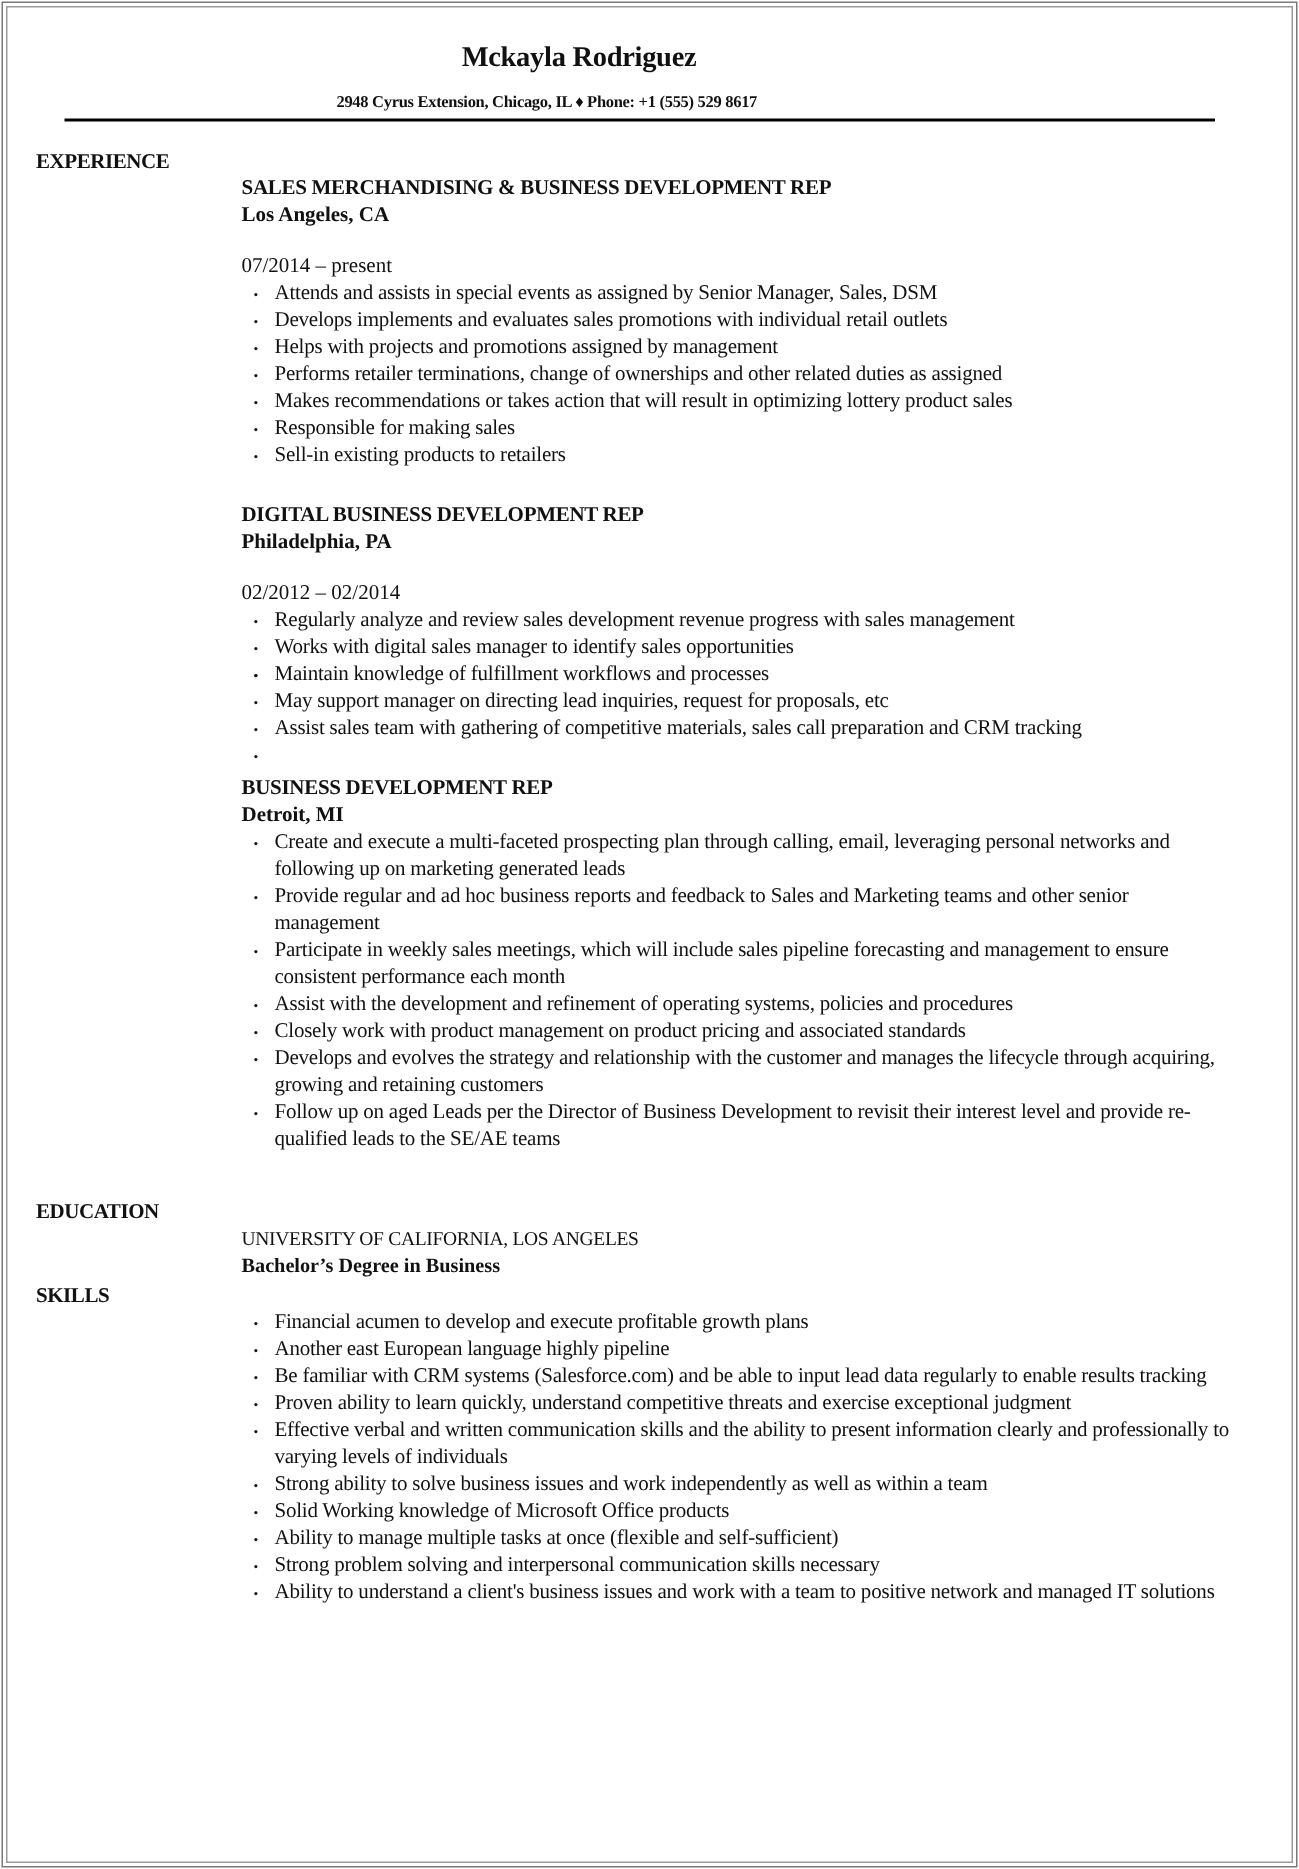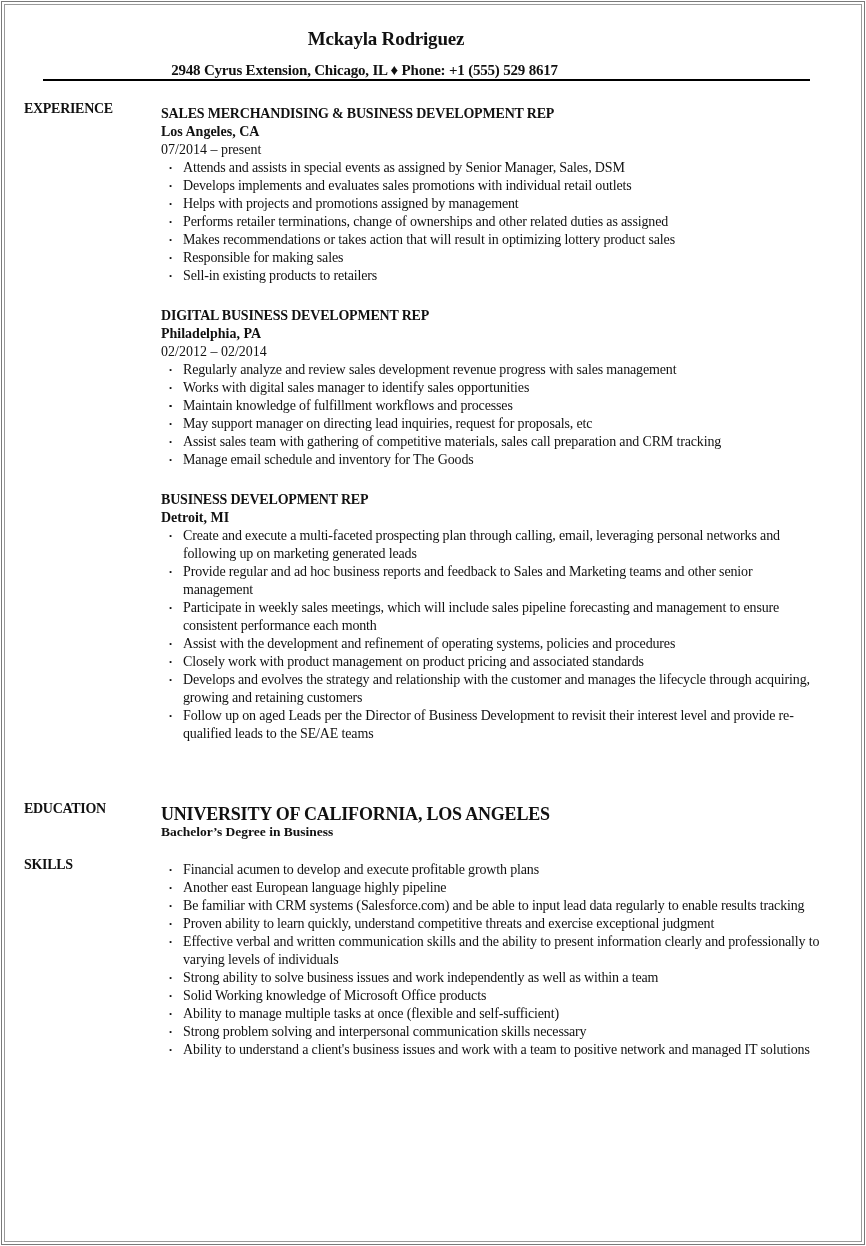--- a/index.html
+++ b/index.html
@@ -7,38 +7,38 @@
          font-family: "Liberation Serif", "DejaVu Serif", serif; color: #111; }
   .frame-outer { position: absolute; left: 1px; top: 1px; right: 1px; bottom: 1px;
                  border: 1px solid #7a7a7a; }
   .frame-inner { position: absolute; left: 4px; top: 4px; right: 4px; bottom: 4px;
                  border: 1px solid #9a9a9a; }
   .page { position: absolute; left: 0; top: 0; width: 866px; }
 
   .name { position: absolute; top: 28px; left: 0; width: 772px; text-align: center;
           font-size: 19px; font-weight: bold; letter-spacing: -0.2px; }
   .contact { position: absolute; top: 62px; left: 0; width: 729px; text-align: center;
-             font-size: 15px; font-weight: bold; letter-spacing: -0.2px; }
+             font-size: 11px; font-weight: bold; letter-spacing: -0.2px; }
   .rule { position: absolute; top: 79px; left: 43px; width: 767px; height: 2px; background: #000; }
 
   .section { position: absolute; left: 0; width: 866px; }
   .sec-label { position: absolute; left: 24px; top: 0; font-size: 14px; font-weight: bold;
                letter-spacing: -0.3px; }
-  .sec-body { position: absolute; left: 161px; top: 4px; width: 660px; }
+  .sec-body { position: absolute; left: 161px; top: 16px; width: 660px; }
 
   .job { margin-bottom: 22px; }
   .job-title { font-size: 14px; font-weight: bold; line-height: 18px; letter-spacing: -0.2px; }
   .job-loc { font-size: 14px; font-weight: bold; line-height: 18px; }
-  .job-dates { font-size: 14px; line-height: 18px; }
+  .job-dates { font-size: 14px; line-height: 18px; margin-top: 16px; }
   ul.bullets { list-style: none; margin: 0; padding: 0; }
   ul.bullets li { position: relative; padding-left: 22px; font-size: 14px; line-height: 18px;
                   letter-spacing: -0.15px; }
   ul.bullets li .dot { position: absolute; left: 8px; top: 0; font-size: 9px; line-height: 18px; }
 
-  .edu-school { font-size: 18px; font-weight: bold; line-height: 18px; letter-spacing: -0.2px; }
+  .edu-school { font-size: 13px; font-weight: normal; line-height: 18px; letter-spacing: -0.2px; }
   .edu-degree { font-size: 13.5px; font-weight: bold; line-height: 18px; }
 </style>
 </head>
 <body>
 
 <div class="frame-outer"></div>
 <div class="frame-inner"></div>
 
 <div class="page">
   <div class="name">Mckayla Rodriguez</div>
@@ -66,21 +66,21 @@
           <div class="job-title">DIGITAL BUSINESS DEVELOPMENT REP</div>
           <div class="job-loc">Philadelphia, PA</div>
           <div class="job-dates">02/2012 – 02/2014</div>
           <ul class="bullets">
             <li><span class="dot">•</span><span>Regularly analyze and review sales development revenue progress with sales management</span></li>
             <li><span class="dot">•</span><span>Works with digital sales manager to identify sales opportunities</span></li>
             <li><span class="dot">•</span></li>
             <li><span class="dot">•</span><span>Maintain knowledge of fulfillment workflows and processes</span></li>
             <li><span class="dot">•</span><span>May support manager on directing lead inquiries, request for proposals, etc</span></li>
             <li><span class="dot">•</span><span>Assist sales team with gathering of competitive materials, sales call preparation and CRM tracking</span></li>
-            <li><span class="dot">•</span><span>Manage email schedule and inventory for The Goods</span></li>
+            <li><span class="dot">•</span></li>
           </ul>
         </div>
         <div class="job">
           <div class="job-title">BUSINESS DEVELOPMENT REP</div>
           <div class="job-loc">Detroit, MI</div>
           <ul class="bullets">
             <li><span class="dot">•</span><span>Create and execute a multi-faceted prospecting plan through calling, email, leveraging personal networks and following up on marketing generated leads</span></li>
             <li><span class="dot">•</span><span>Provide regular and ad hoc business reports and feedback to Sales and Marketing teams and other senior management</span></li>
             <li><span class="dot">•</span><span>Participate in weekly sales meetings, which will include sales pipeline forecasting and management to ensure consistent performance each month</span></li>
             <li><span class="dot">•</span><span>Assist with the development and refinement of operating systems, policies and procedures</span></li>

